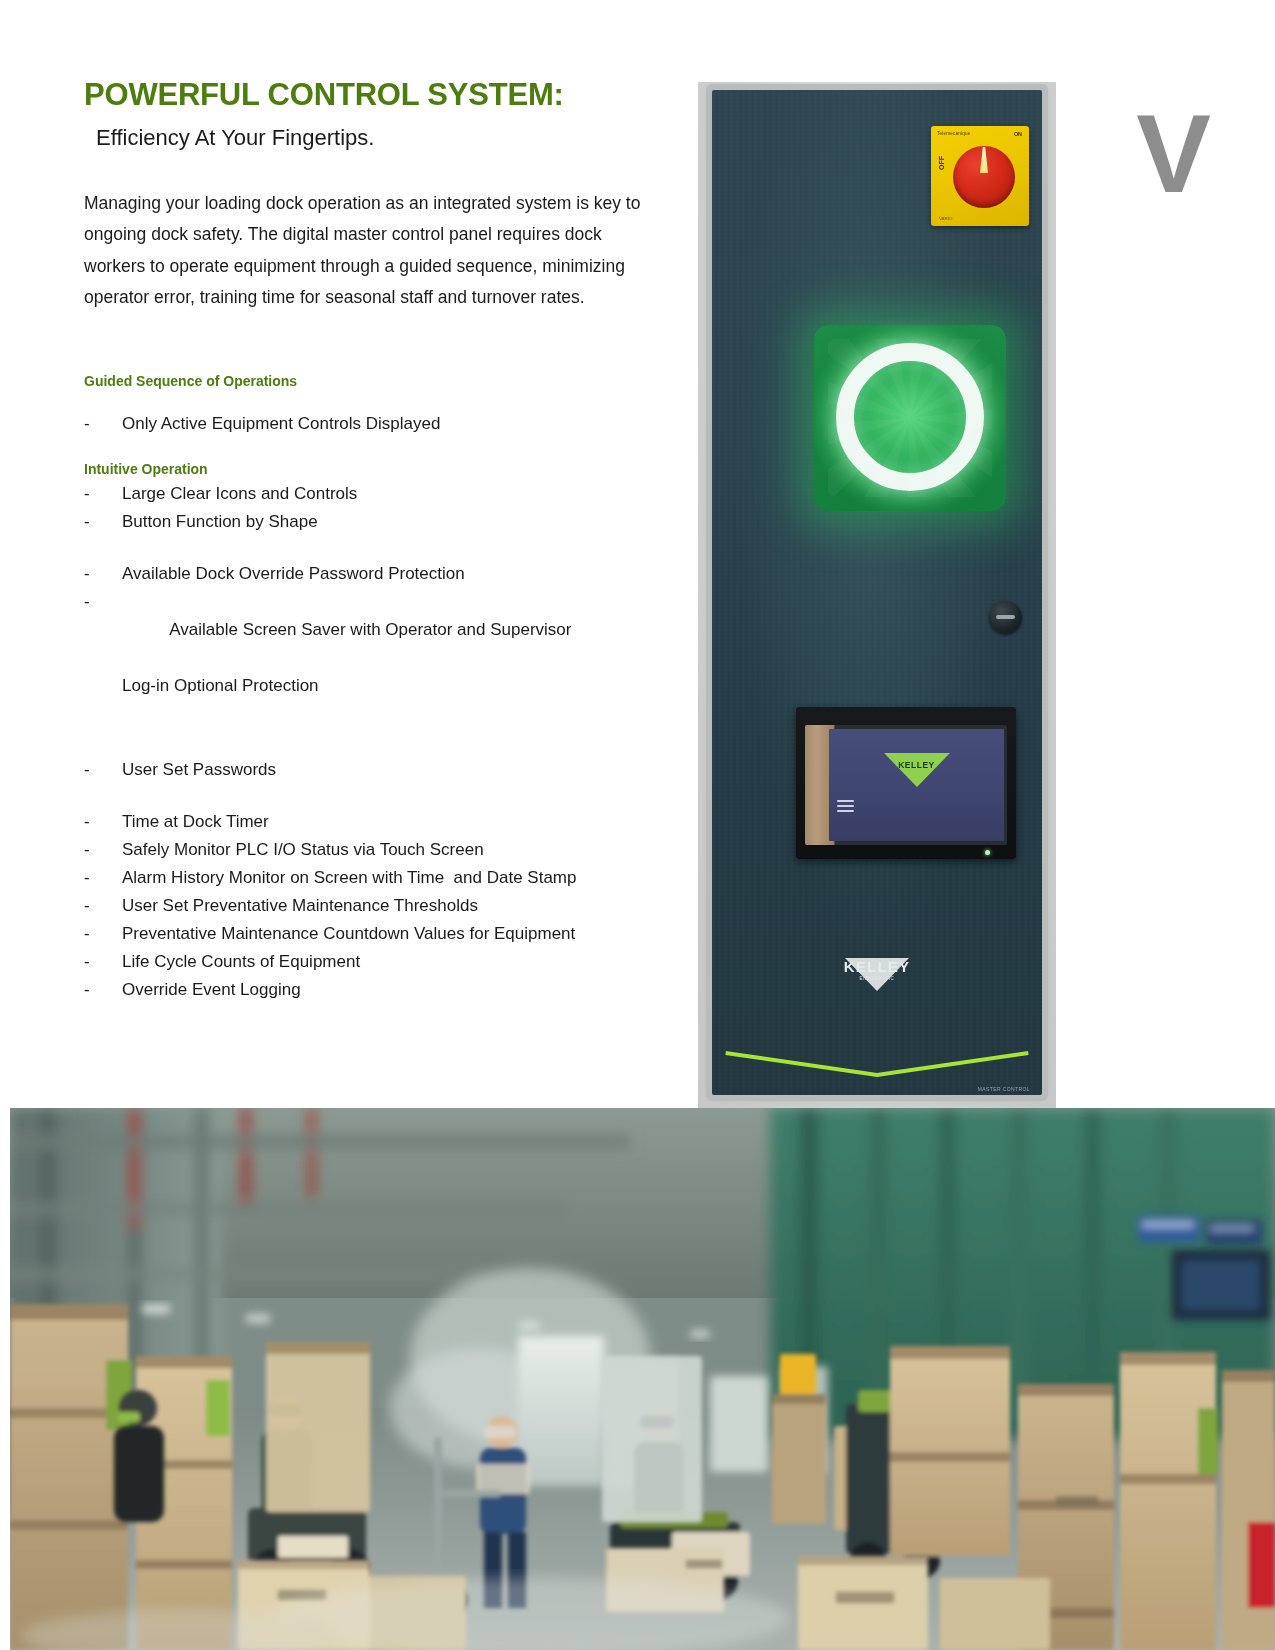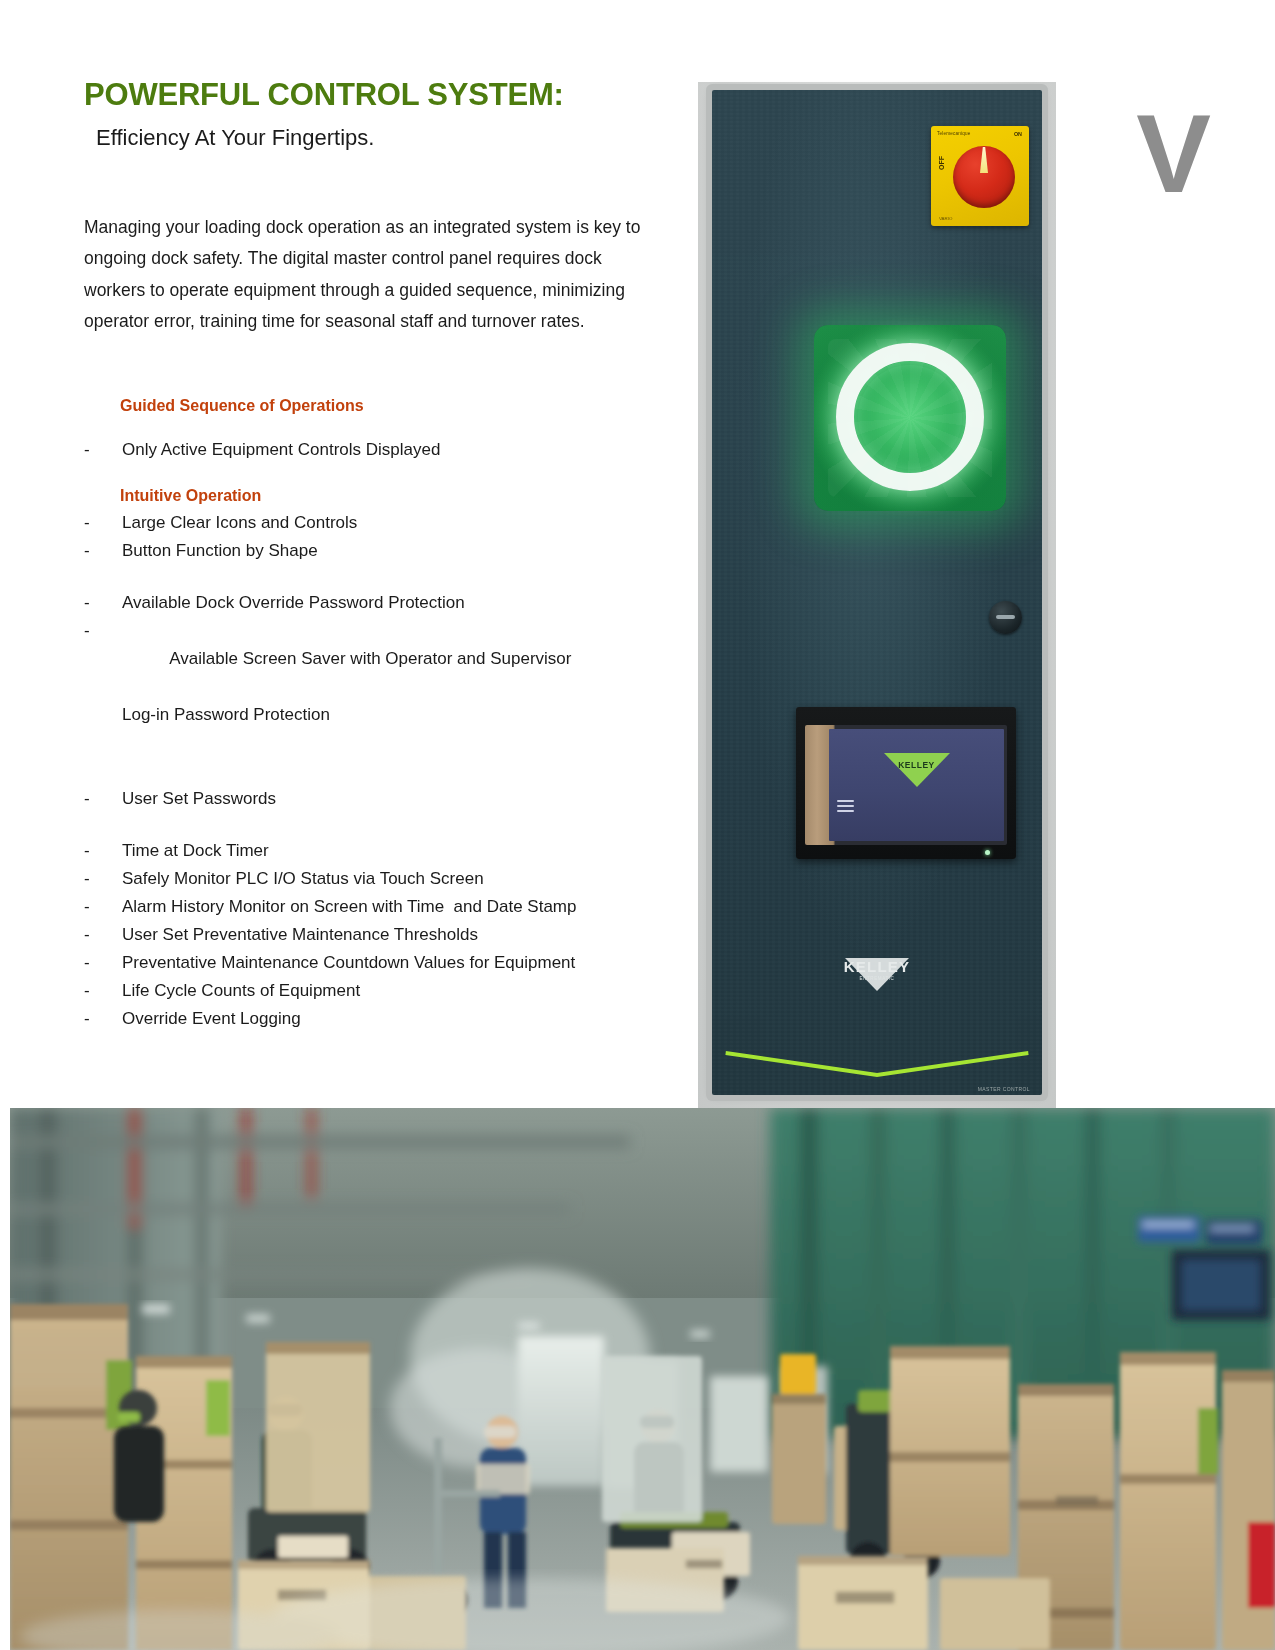--- a/index.html
+++ b/index.html
@@ -34,36 +34,35 @@
     white-space: nowrap;
   }
   .subhead {
     font-size: 22px;
     font-weight: normal;
     color: #1b1b1b;
     margin: 12px;
     line-height: 1.25;
   }
   .intro {
-    margin-top: 60px;
+    margin-top: 36px;
     font-size: 17.5px;
     line-height: 31.5px;
     color: #1b1b1b;
     width: 562px;
   }
 
   .section {
     margin-top: 0;
   }
   .sec-head {
-    font-size: 16px;
+    font-size: 14px;
     font-weight: bold;
-    color: #c2410c;
+    color: #4d7c0f;
     line-height: 1.3;
-    margin-left: 36px;
   }
   .bullets {
     list-style: none;
     margin: 0;
     padding: 0;
   }
   .bullet {
     display: flex;
     font-size: 17px;
     line-height: 28px;
@@ -462,21 +461,21 @@
   <div class="section g-password">
     <ul class="bullets">
       <li class="bullet">
         <span class="dash">-</span>
         <span class="btxt">Available Dock Override Password Protection</span>
       </li>
       <li class="bullet">
         <span class="dash">-</span>
         <span class="btxt">
           <span>Available Screen Saver with Operator and Supervisor</span>
-          <span class="cont">Log-in Password Protection</span>
+          <span class="cont">Log-in Optional Protection</span>
         </span>
       </li>
       <li class="bullet">
         <span class="dash">-</span>
         <span class="btxt">User Set Passwords</span>
       </li>
     </ul>
   </div>
 
   <div class="section g-diag">

